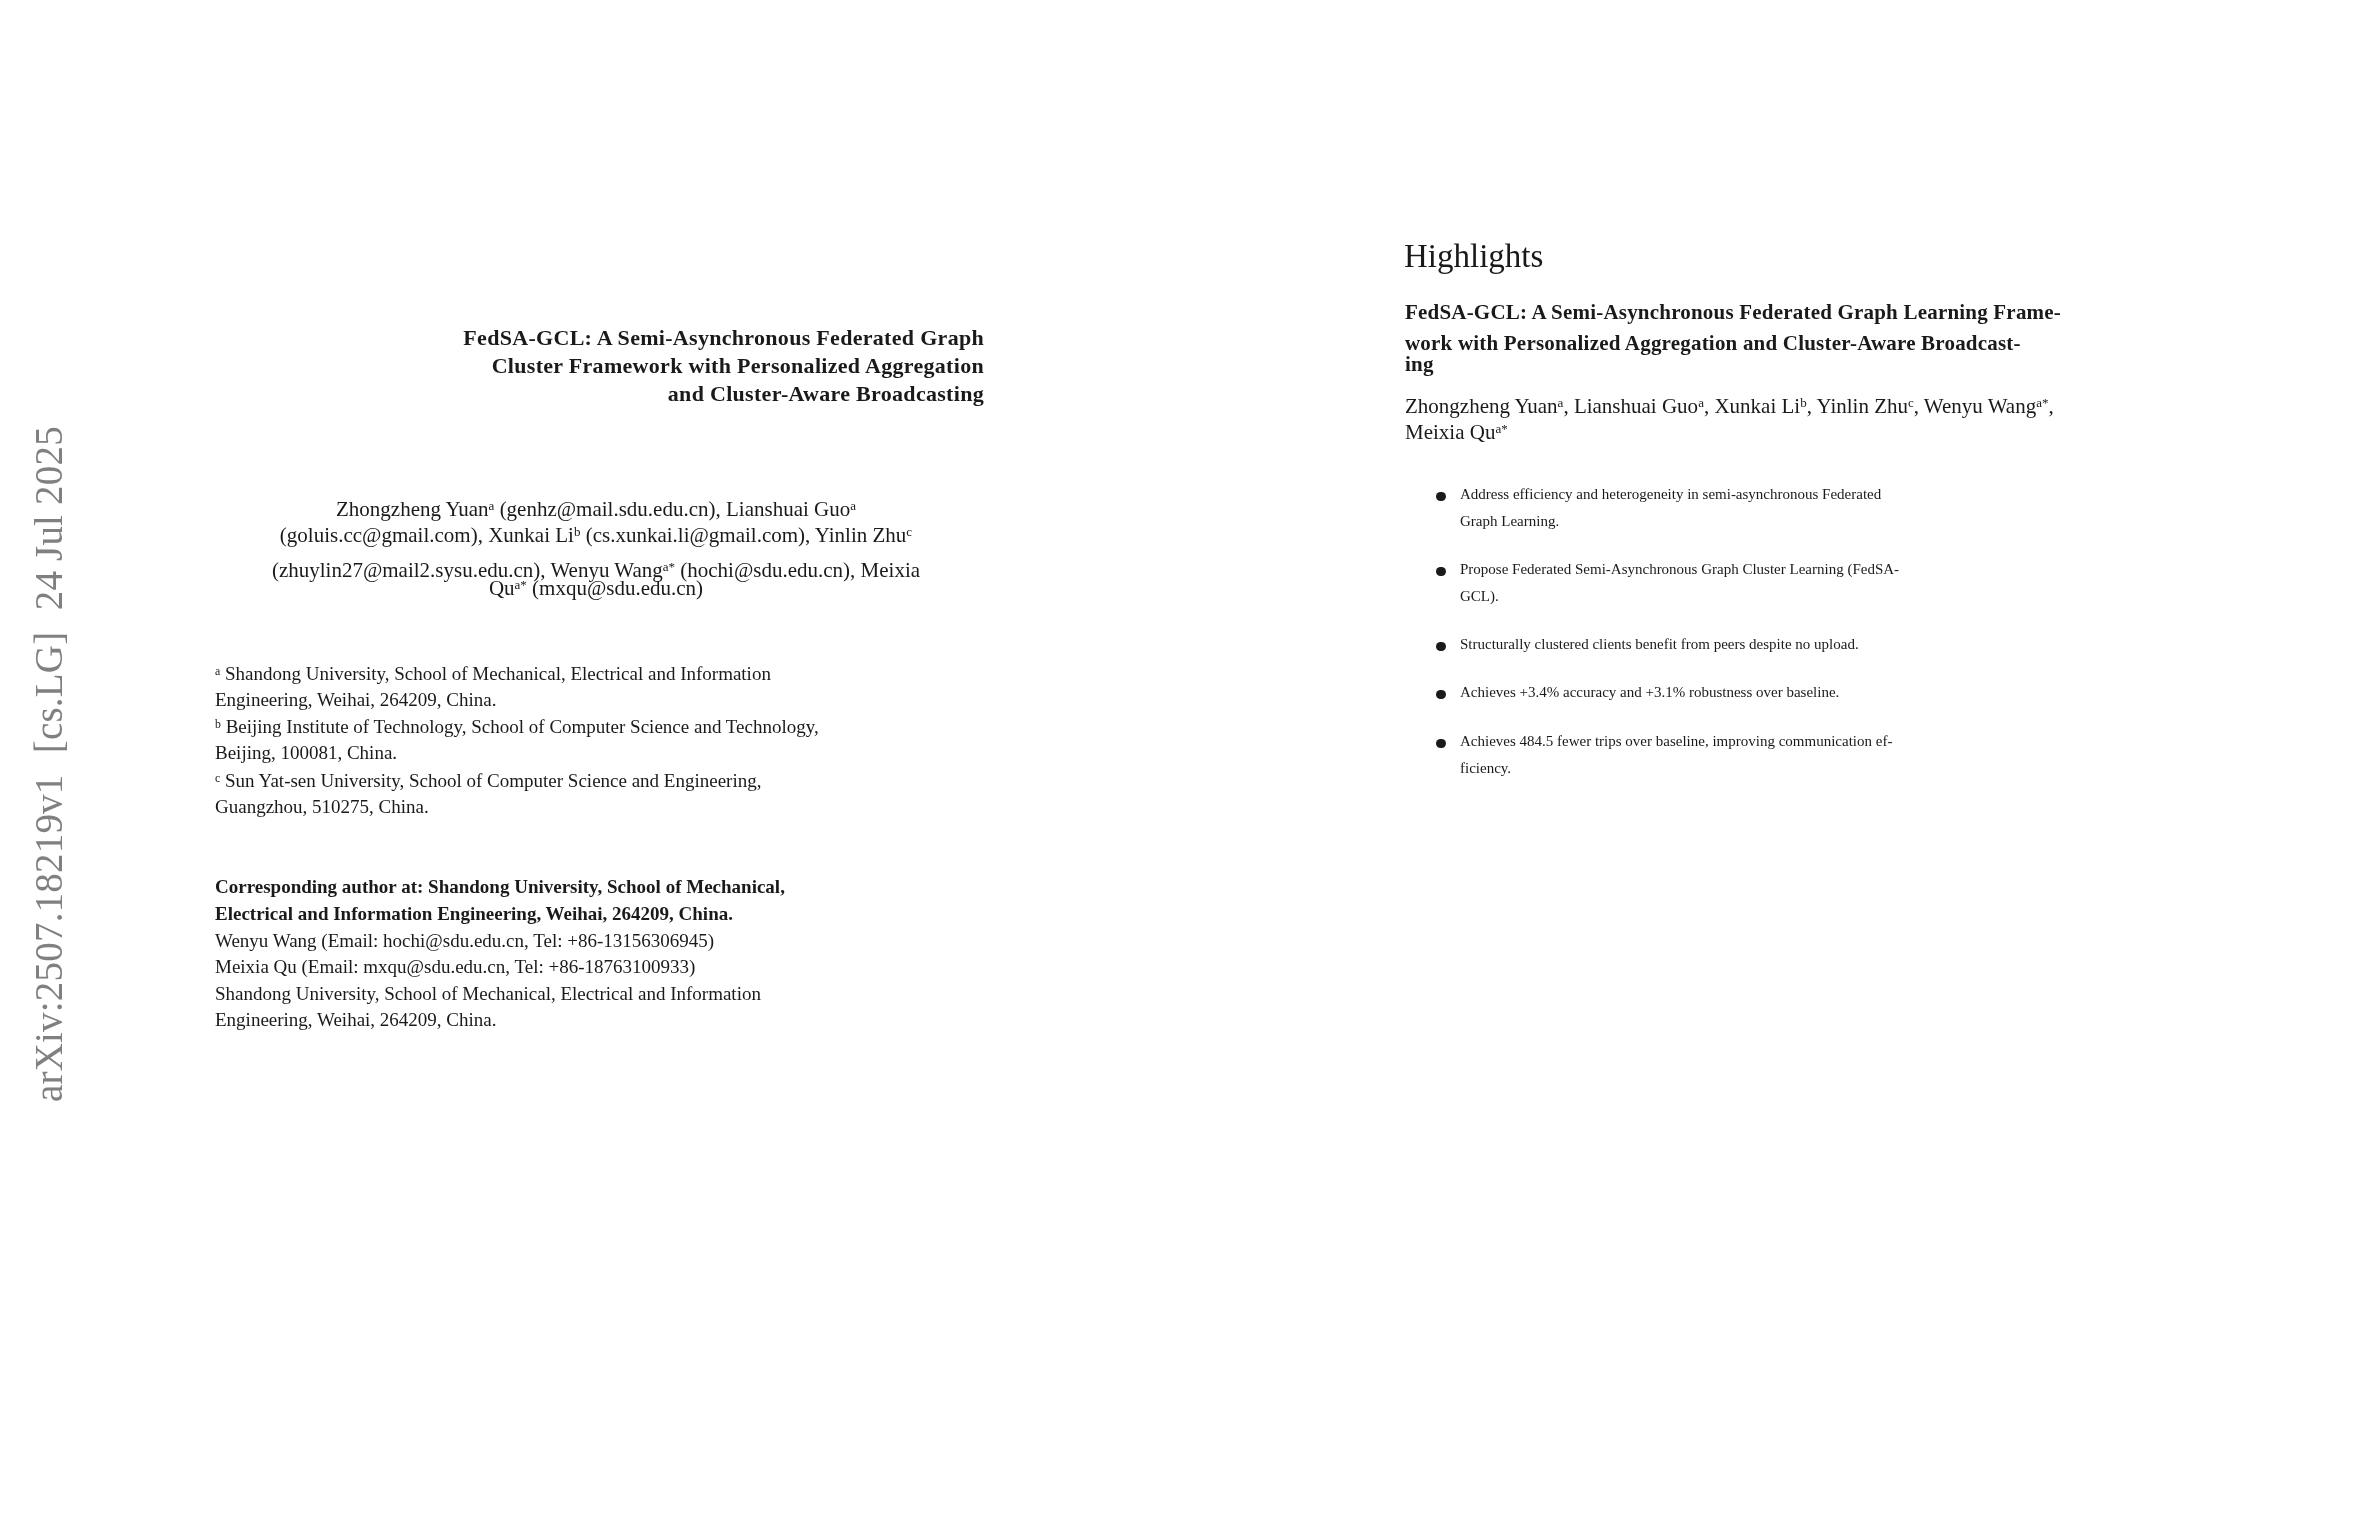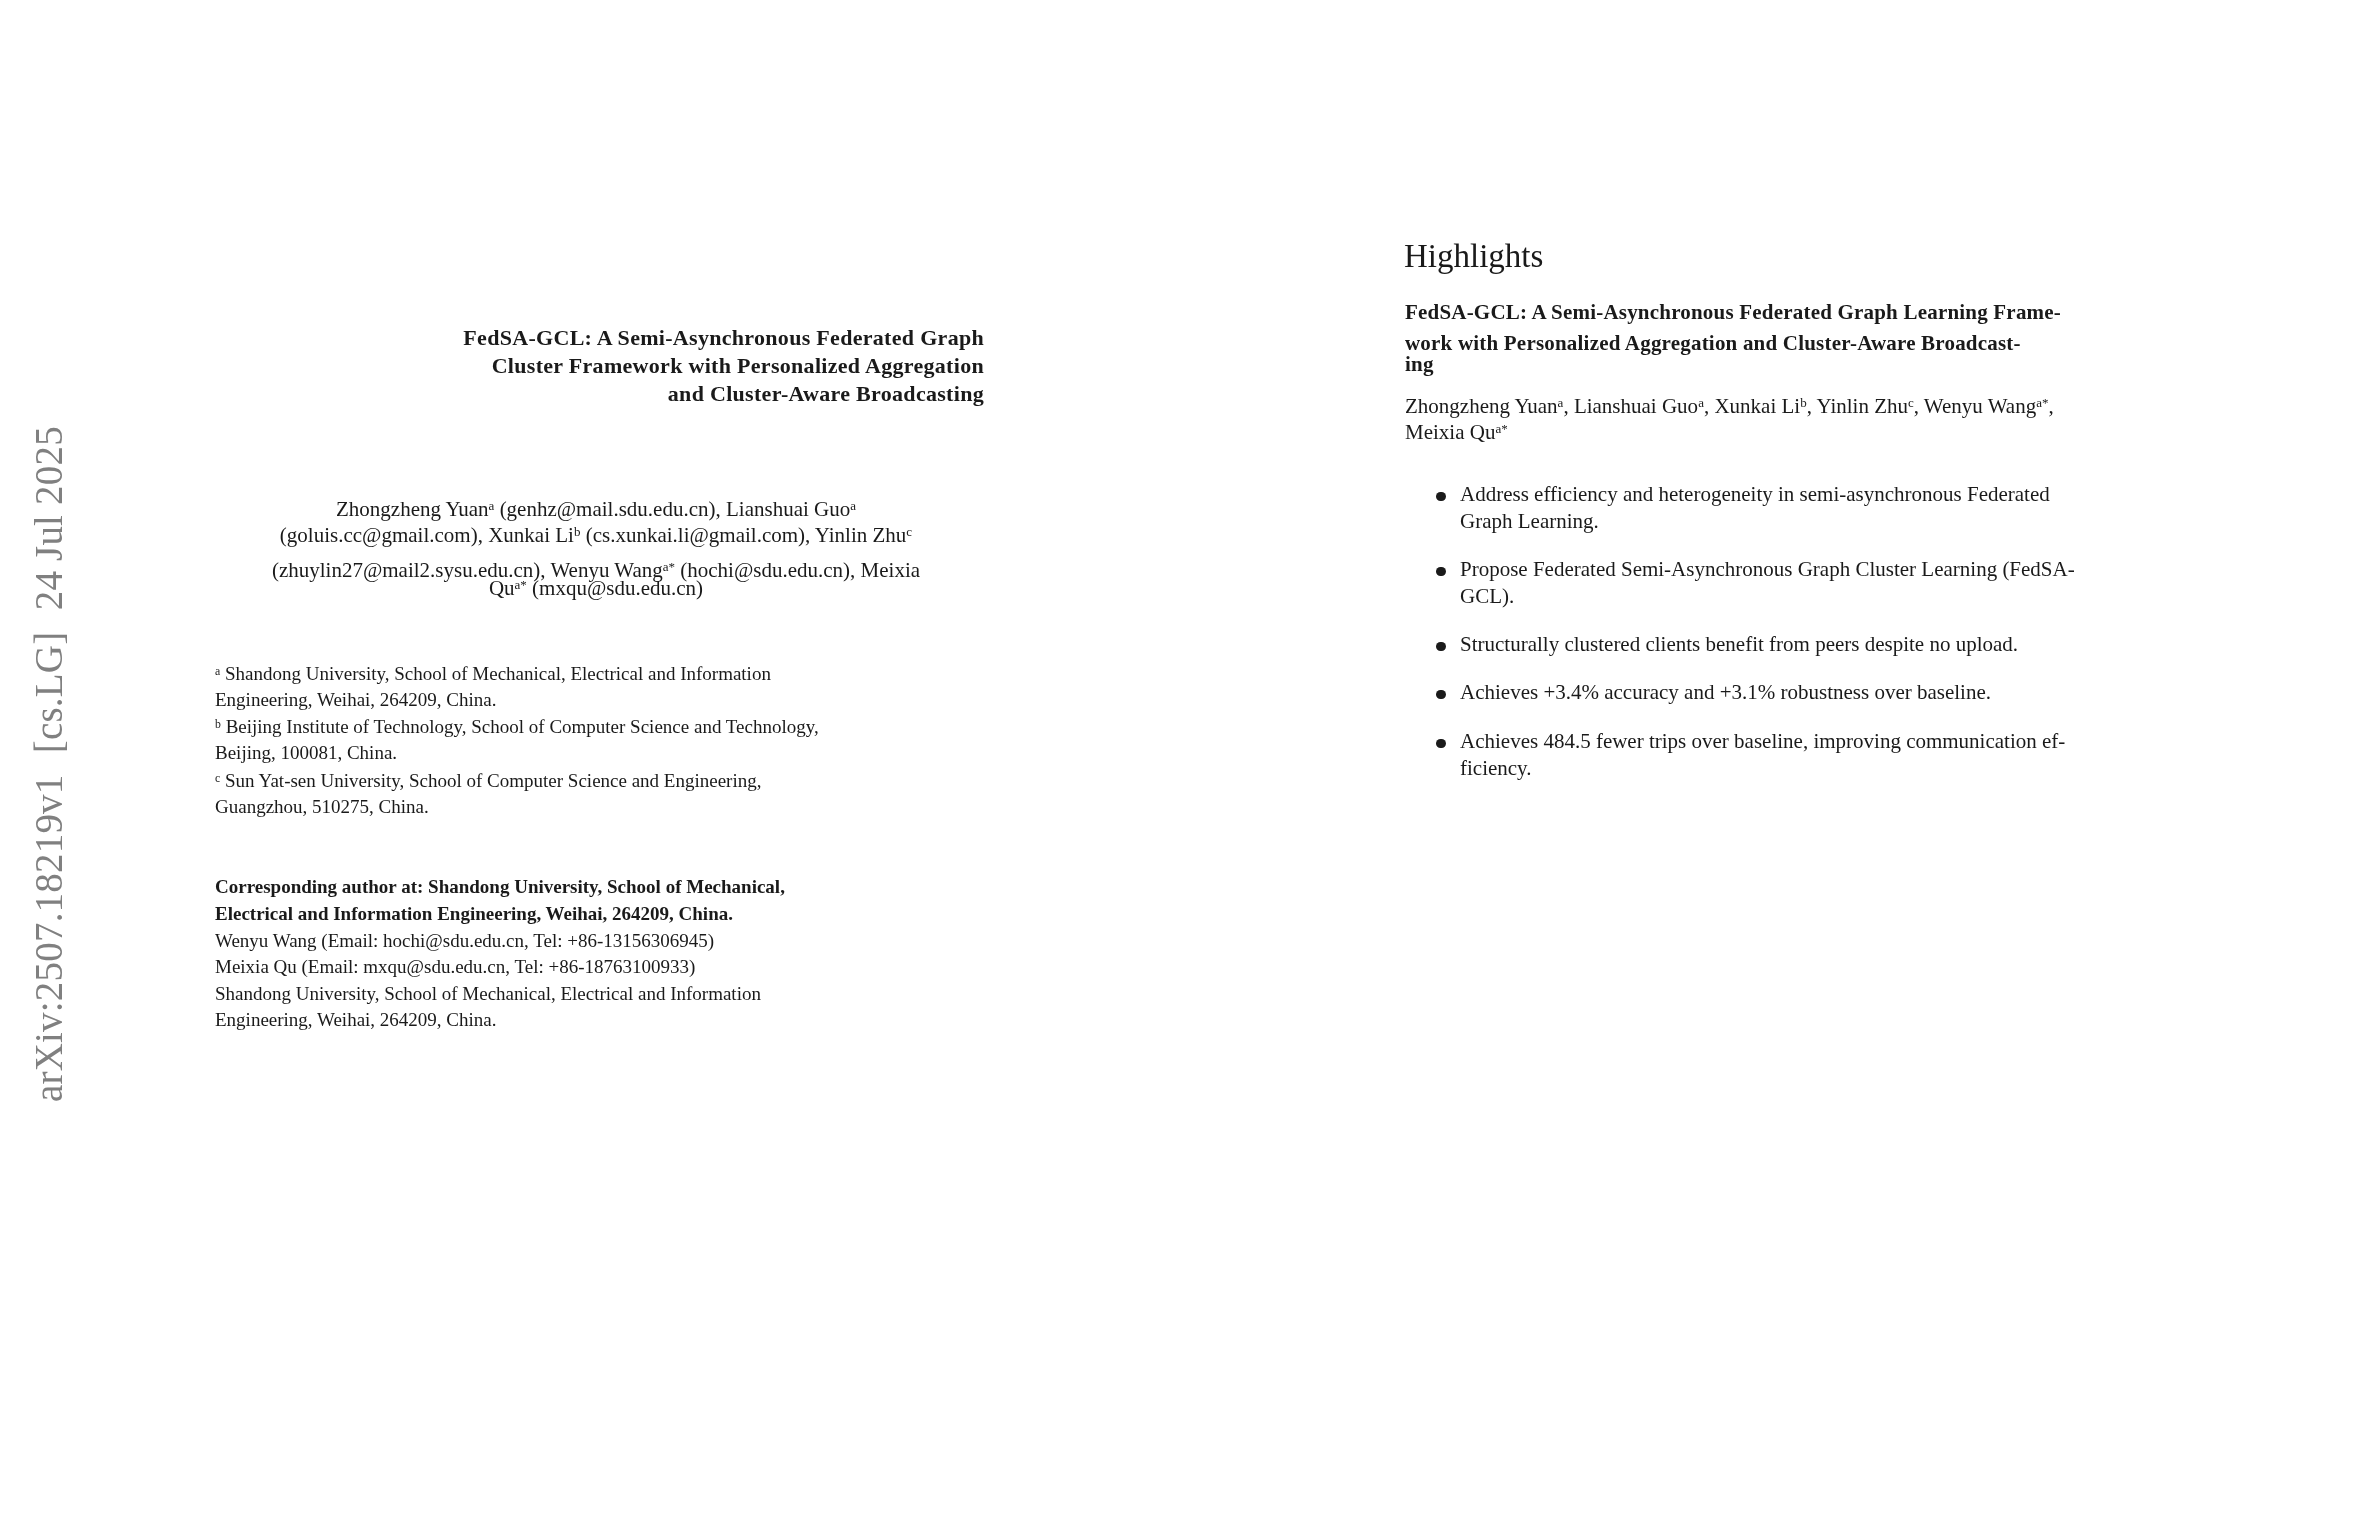--- a/index.html
+++ b/index.html
@@ -22,21 +22,21 @@
   .corr-line { position: absolute; font-size: 19px; line-height: 27px; left: 215px; white-space: nowrap; }
   .corr-line.bold { font-weight: bold; font-size: 19px; }
   sup { font-size: 0.62em; line-height: 0; position: relative; top: -0.45em; vertical-align: baseline; }
 
   
   .hl-heading { position: absolute; left: 1404px; top: 237px; font-size: 33px; line-height: 39px; color: #1a1a1a; }
   .hl-title { position: absolute; left: 1405px; font-weight: bold; font-size: 21px; line-height: 27px; white-space: nowrap; letter-spacing: 0.2px;}
   .hl-author { position: absolute; left: 1405px; font-size: 21px; line-height: 27px; white-space: nowrap; }
   .bullet-item { position: absolute; left: 1434px; }
   .bullet-dot { position: absolute; left: 1.9px; width: 9.7px; height: 9.7px; border-radius: 50%; background: #1a1a1a; }
-  .bullet-text { position: absolute; left: 26px; font-size: 21px; line-height: 27px; white-space: nowrap; }
+  .bullet-text { position: absolute; left: 26px; font-size: 15px; line-height: 27px; white-space: nowrap; }
 </style>
 </head>
 <body>
 
 <div class="arxiv-stamp">
   <div class="rot">
     <span>arXiv:2507.18219v1</span><span>[cs.LG]</span><span style="margin-right:0">24 Jul 2025</span>
   </div>
 </div>
 

